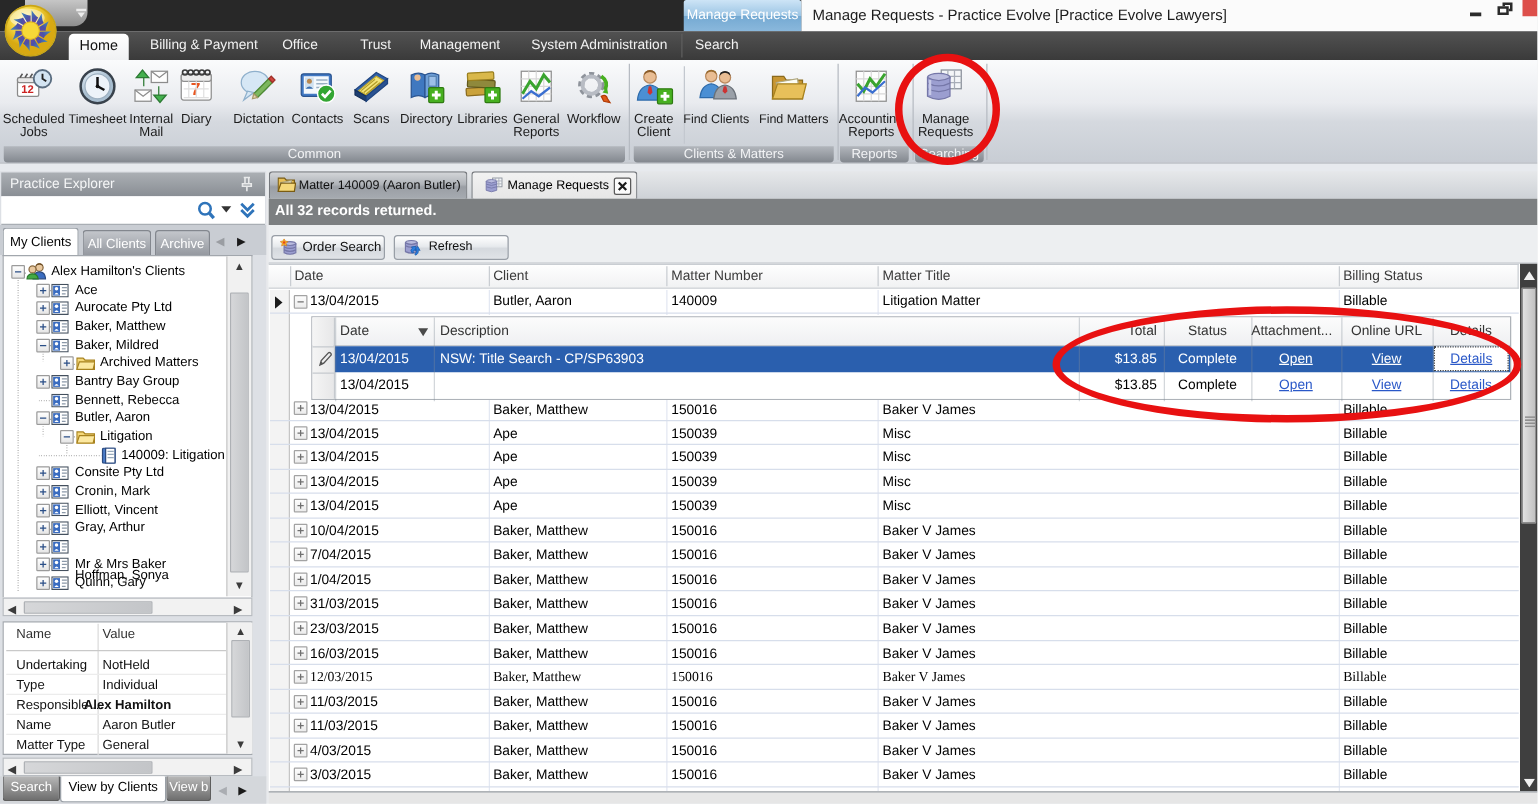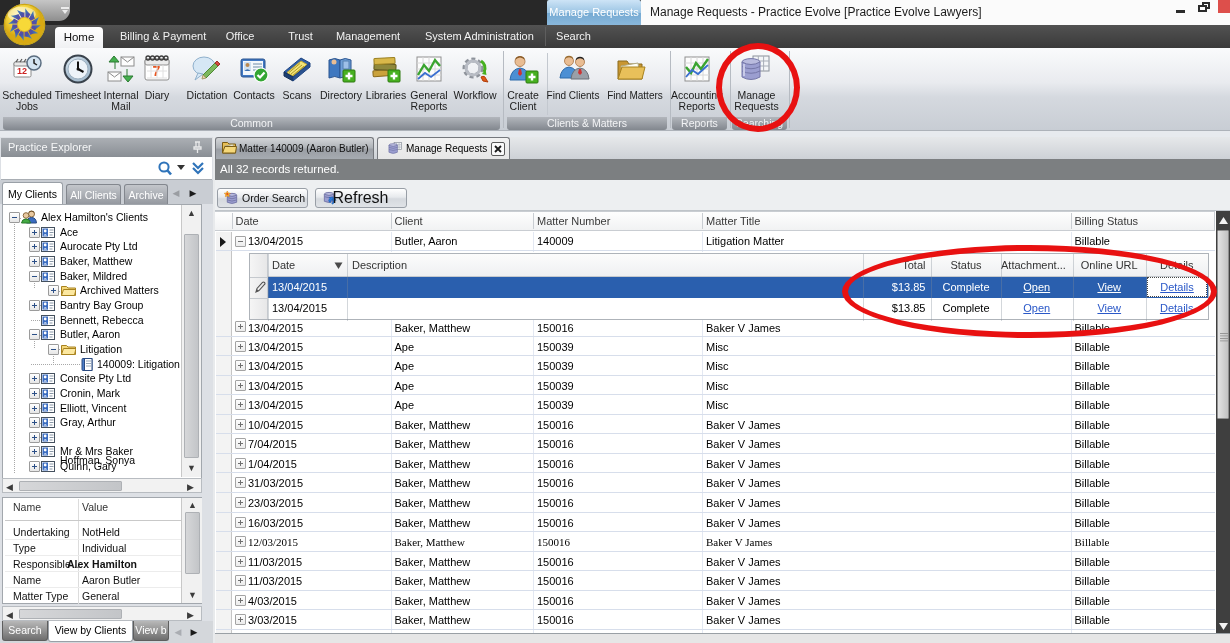--- a/index.html
+++ b/index.html
@@ -44,21 +44,21 @@
 #lprophscroll { left:2px; top:606px; width:200px; height:15px; background:#f2f2f2; border:1px solid #b8bcc1; }
 #lbottabs { left:0; top:621px; width:213px; height:22px; background:#d4d7db; }
 
 .sbtrack { position:absolute; background:#f1f1f1; }
 .sbthumb { position:absolute; background:linear-gradient(90deg,#d6d7d9,#c3c5c8); border:1px solid #aeb1b5; border-radius:1px; }
 .sbarrow { position:absolute; font-size:9px; color:#3c3c3c; text-align:center; }
 
 #docbar { left:215px; top:137px; width:1015px; height:22px; background:linear-gradient(#e6e8ea,#cdd1d6); }
 #dtab1 { left:215px; top:137px; width:159px; height:22px; background:linear-gradient(#d3d5d8,#b0b4b9 45%,#9a9ea4 55%,#a6abb1); border:1px solid #75787d; border-bottom:none; border-radius:3px 3px 0 0; }
 #dtab2 { left:377px; top:137px; width:133px; height:22px; background:linear-gradient(#f2f2f2,#e6e6e6); border:1px solid #75787d; border-bottom:none; border-radius:3px 3px 0 0; }
-#statusbar { left:215px; top:159px; width:1015px; height:21px; background:#7c7f81; color:#fff; font-weight:normal; font-size:11.5px; line-height:21px; padding-left:5px; }
+#statusbar { left:215px; top:159px; width:1015px; height:21px; background:#7c7f81; color:#fff; font-weight:bold; font-size:11.5px; line-height:21px; padding-left:5px; }
 #toolbar { left:215px; top:180px; width:1015px; height:31px; background:#edeff1; border-bottom:1px solid #bfc4c9; }
 .tbtn { position:absolute; top:188px; height:20px; background:linear-gradient(#ffffff,#e7eaed 45%,#d5d9de 55%,#e0e3e7); border:1px solid #989ea6; border-radius:3px; font-size:11px; color:#111; }
 
 #grid { left:215px; top:211px; width:1015px; height:422px; background:#fff; }
 #ghead { left:215px; top:211px; width:1000px; height:20px; background:linear-gradient(#fefefe,#f1f2f3); border:1px solid #c9cdd2; border-left:none; }
 .ghl { position:absolute; top:211px; height:20px; line-height:20px; font-size:11px; color:#3a3a3a; }
 .gvl { position:absolute; top:213px; height:16px; width:1px; background:#c9cdd2; }
 .grow { position:absolute; left:216px; width:999px; border-bottom:1px solid #d7deeb; font-size:11px; color:#000; }
 .gc { position:absolute; top:0; height:100%; line-height:19px; white-space:nowrap; }
 .expg { position:absolute; left:18.5px; top:4px; width:11px; height:11px; border:1px solid #a3a3a3; border-radius:1px; background:linear-gradient(#fdfdfd,#ececec); }
@@ -591,21 +591,21 @@
     <div style="position:absolute;left:24px;top:0;line-height:18px;font-size:10.5px;">Order Search</div>
   </div>
   <div class="tbtn" style="left:99.5px;top:8px;width:92px;">
     <svg style="position:absolute;left:6px;top:2px;" width="15" height="15" viewBox="0 0 16 16">
       <ellipse cx="7.5" cy="3.5" rx="5" ry="2" fill="#b9bbde" stroke="#7577a8"></ellipse>
       <path d="M2.5 3.5 L2.5 11 Q7.5 13.5 12.5 11 L12.5 3.5 Q7.5 6 2.5 3.5" fill="#9b9ed0" stroke="#7577a8"></path>
       <path d="M2.5 6 Q7.5 8.5 12.5 6" fill="none" stroke="#7577a8"></path>
       <path d="M8 12 Q6 9.5 8.5 8 L7.5 7 L11.5 6.5 L11 10.5 L10 9.5 Q8.5 10.5 9.5 12 Z" fill="#2a7de0" stroke="#1a5aa8" stroke-width="0.6"></path>
       <path d="M11 14 Q14 13 13.5 9.5 L15 10 L13 6.5 L10.5 9.5 L12 9.3 Q12.3 12 10.5 13 Z" fill="#2a7de0" stroke="#1a5aa8" stroke-width="0.6"></path>
     </svg>
-    <div style="position:absolute;left:0;top:0;width:100%;text-align:center;line-height:18px;font-size:16px;">Refresh</div>
+    <div style="position:absolute;left:0;top:0;width:100%;text-align:center;line-height:18px;font-size:10px;">Refresh</div>
   </div>
 </div>
 <div class="abs" id="grid"></div>
 <div class="abs" id="ghead"></div>
 <div class="ghl" style="left:235.5px;">Date</div>
 <div class="ghl" style="left:394.5px;">Client</div>
 <div class="ghl" style="left:537px;">Matter Number</div>
 <div class="ghl" style="left:706px;">Matter Title</div>
 <div class="ghl" style="left:1074.5px;">Billing Status</div>
 <div class="gvl" style="left:231.5px;"></div>
@@ -775,20 +775,21 @@
 </div>
 <div style="position:absolute;left:0;top:0;width:18.5px;height:65px;background:linear-gradient(90deg,#f5f5f5,#e7e7e8);border-right:1px solid #c5c9ce;"></div>
 <div style="position:absolute;left:0;top:23px;width:18.5px;height:1px;background:#c5c9ce;"></div>
 <div style="position:absolute;left:0;top:44px;width:18.5px;height:1px;background:#c5c9ce;"></div>
 <svg style="position:absolute;left:4px;top:27px;" width="12" height="13" viewBox="0 0 12 13">
       <path d="M2 11 L3 7.5 L8.5 1.5 Q9.5 0.5 10.5 1.5 Q11.5 2.5 10.5 3.5 L5 9.5 Z" fill="none" stroke="#555" stroke-width="1.1"></path>
       <path d="M2 11 L4.8 10 L3 8.2 Z" fill="#555"></path>
     </svg>
 <div id="sgrow1">
 <div class="sgc" style="left:4px;">13/04/2015</div>
+<div class="sgc" style="left:84px;">NSW: Title Search - CP/SP63903</div>
 <div class="sgc" style="left:554.5px;width:103px;text-align:right;">$13.85</div>
 <div class="sgc" style="left:663px;width:70px;text-align:center;">Complete</div>
 <div class="sgc lnk" style="left:733px;width:71.5px;text-align:center;text-decoration:underline;">Open</div>
 <div class="sgc" style="left:804.5px;width:73.5px;text-align:center;text-decoration:underline;">View</div>
 <div style="position:absolute;left:879px;top:0.5px;width:60px;height:20px;background:#fff;border:1px dotted #444;">
         <div style="width:100%;text-align:center;line-height:19px;color:#2a58c8;text-decoration:underline;">Details</div>
       </div>
 </div>
 <div id="sgrow2">
 <div class="sgc" style="left:4px;">13/04/2015</div>

